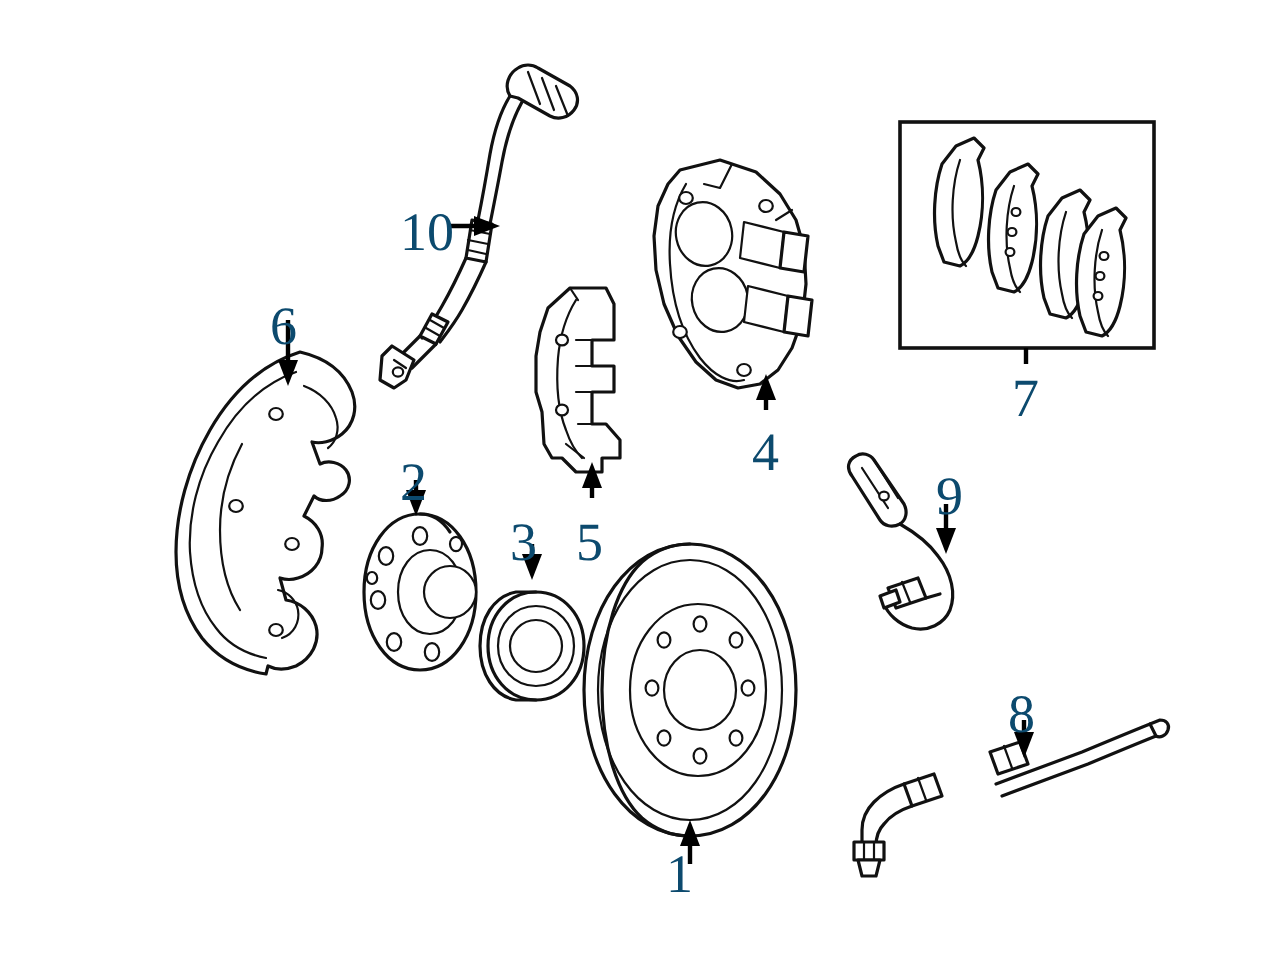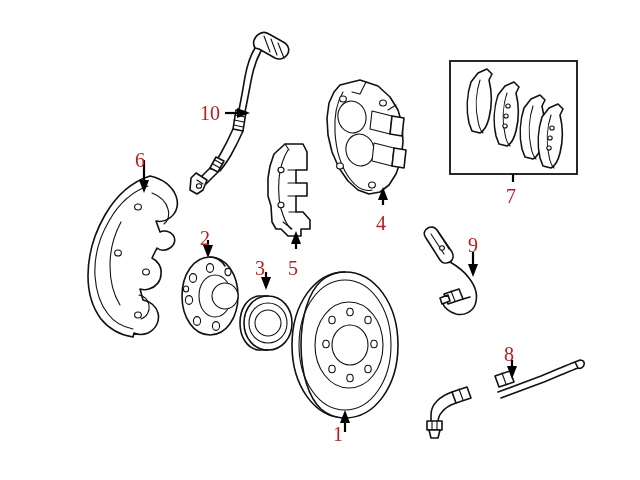--- a/index.html
+++ b/index.html
@@ -62,23 +62,23 @@
     stroke: none;
   }
   .box-frame {
     fill: none;
     stroke: #111111;
     stroke-width: 1.8;
   }
   .callout-label {
     position: absolute;
     font-family: "Liberation Serif", serif;
-    font-size: 20px;
+    font-size: 27px;
     font-weight: 400;
-    color: #b91c1c;
+    color: #0c4a6e;
     line-height: 1;
     white-space: nowrap;
     user-select: none;
   }
 </style>
 </head>
 <body>
 
 <div id="diagram-root">
 

